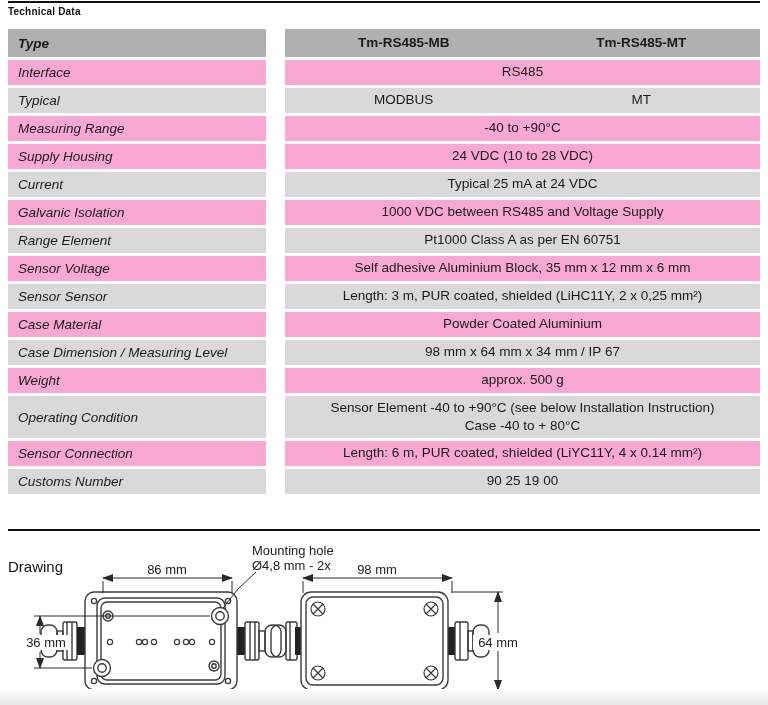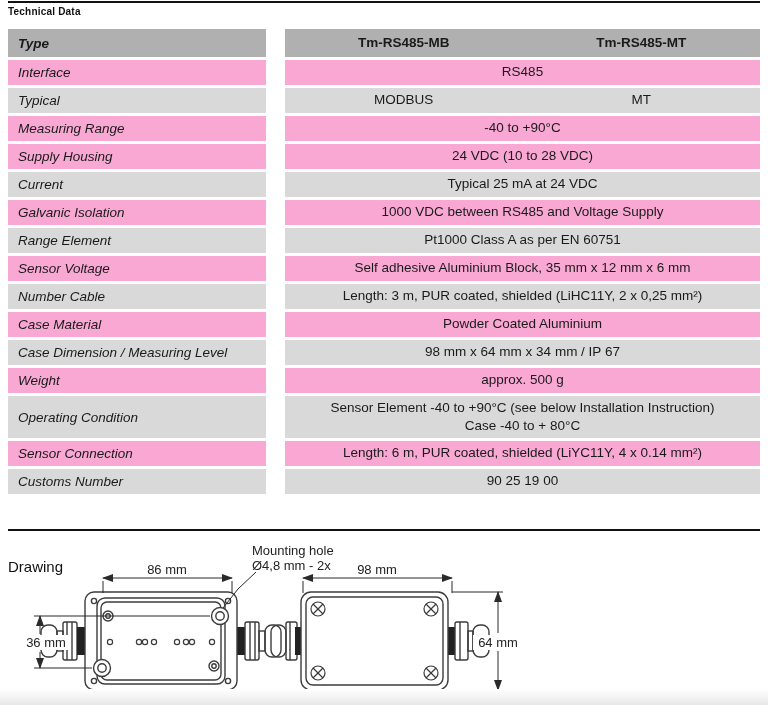--- a/index.html
+++ b/index.html
@@ -131,21 +131,21 @@
         <div class="cell-label">Range Element</div>
         <div class="col-gap"></div>
         <div class="cell-value">Pt1000 Class A as per EN 60751</div>
       </div>
       <div class="trow white">
         <div class="cell-label">Sensor Voltage</div>
         <div class="col-gap"></div>
         <div class="cell-value">Self adhesive Aluminium Block, 35 mm x 12 mm x 6 mm</div>
       </div>
       <div class="trow gray">
-        <div class="cell-label">Number Cable</div>
+        <div class="cell-label">Sensor Sensor</div>
         <div class="col-gap"></div>
         <div class="cell-value">Length: 3 m, PUR coated, shielded (LiHC11Y, 2 x 0,25 mm²)</div>
       </div>
       <div class="trow white">
         <div class="cell-label">Case Material</div>
         <div class="col-gap"></div>
         <div class="cell-value">Powder Coated Aluminium</div>
       </div>
       <div class="trow gray">
         <div class="cell-label">Case Dimension / Measuring Level</div>

